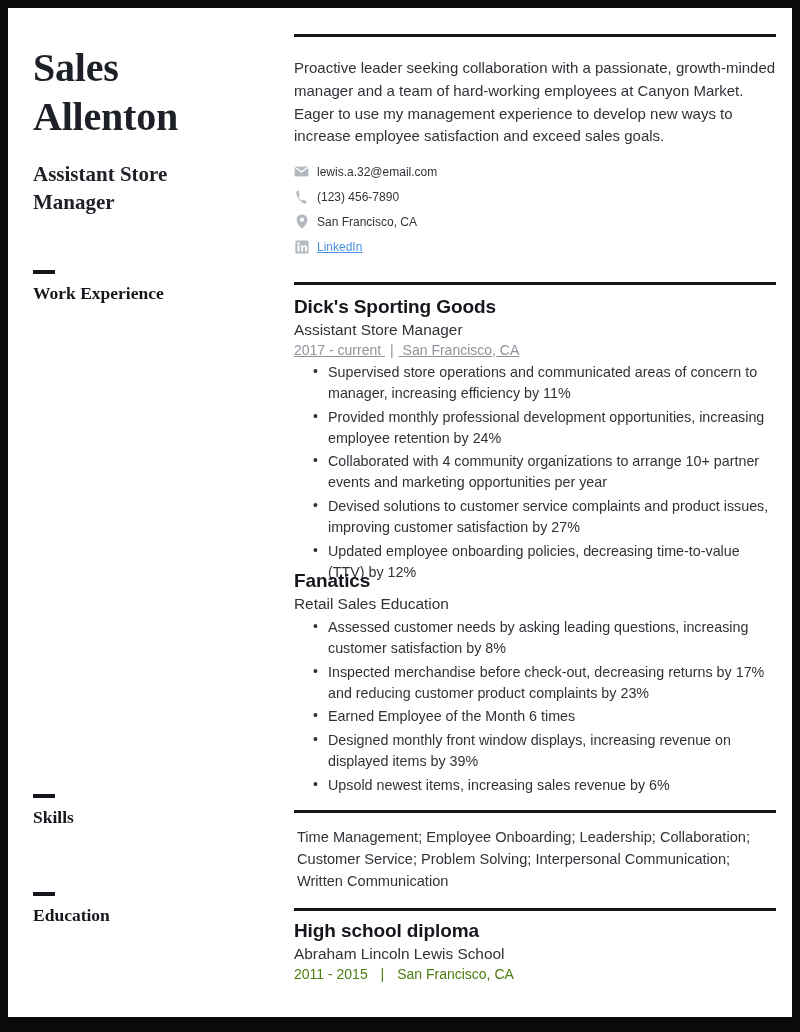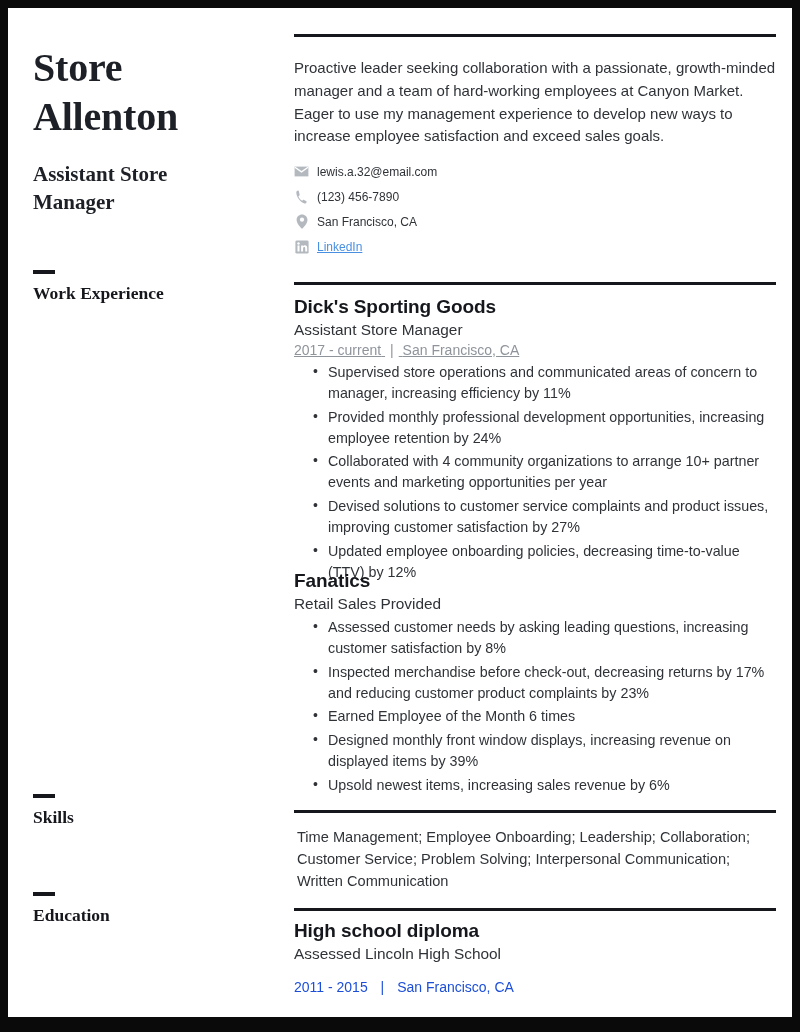--- a/index.html
+++ b/index.html
@@ -194,22 +194,22 @@
     color: #15171c;
     letter-spacing: -0.1px;
   }
   .edu-school {
     font-size: 15.4px;
     color: #2f3338;
     margin-top: 3px;
   }
   .edu-meta {
     font-size: 14px;
-    color: #1d4ed8;
-    margin-top: 16px;
+    color: #4d7c0f;
+    margin-top: 3px;
   }
   .edu-meta .sep { padding: 0 9px; }
 
   
   .rc-top-rule { position: absolute; top: 26px; left: 0; }
   .rc-summary  { position: absolute; top: 36px; left: 0; width: 482px; }
   .rc-work-rule{ position: absolute; top: 274px; left: 0; }
   .rc-job1     { position: absolute; top: 288px; left: 0; width: 482px; }
   .rc-job2     { position: absolute; top: 562px; left: 0; width: 482px; }
   .rc-skills-rule { position: absolute; top: 802px; left: 0; }
@@ -219,21 +219,21 @@
 </style>
 </head>
 <body>
 
 <div class="page-frame">
   <div class="resume">
 
     <div class="left-col">
 
       <div class="name">
-        <span class="nm-line">Store</span>
+        <span class="nm-line">Sales</span>
         <span class="nm-line">Allenton</span>
       </div>
 
       <div class="job-title">Assistant Store Manager</div>
     </div>
 
     <div class="side-section sec-work">
       <div class="dash"></div>
       <div class="sec-label">Work Experience</div>
     </div>
@@ -315,41 +315,41 @@
           <li>Supervised store operations and communicated areas of concern to manager, increasing efficiency by 11%</li>
           <li>Provided monthly professional development opportunities, increasing employee retention by 24%</li>
           <li>Collaborated with 4 community organizations to arrange 10+ partner events and marketing opportunities per year</li>
           <li>Devised solutions to customer service complaints and product issues, improving customer satisfaction by 27%</li>
           <li>Updated employee onboarding policies, decreasing time-to-value (TTV) by 12%</li>
         </ul>
       </div>
 
       <div class="rc-job2 job-block">
         <div class="job-org">Fanatics</div>
-        <div class="job-role">Retail Sales Provided</div>
+        <div class="job-role">Retail Sales Education</div>
         <ul class="bullets">
           <li>Assessed customer needs by asking leading questions, increasing customer satisfaction by 8%</li>
           <li>Inspected merchandise before check-out, decreasing returns by 17% and reducing customer product complaints by 23%</li>
           <li>Earned Employee of the Month 6 times</li>
           <li>Designed monthly front window displays, increasing revenue on displayed items by 39%</li>
           <li>Upsold newest items, increasing sales revenue by 6%</li>
         </ul>
       </div>
 
       <div class="rule rc-skills-rule"></div>
 
       <div class="rc-skills">
         <p class="skills-text">Time Management; Employee Onboarding; Leadership; Collaboration; Customer Service; Problem Solving; Interpersonal Communication; Written Communication</p>
       </div>
 
       <div class="rule rc-edu-rule"></div>
 
       <div class="rc-edu">
         <div class="edu-degree">High school diploma</div>
-        <div class="edu-school">Assessed Lincoln High School</div>
+        <div class="edu-school">Abraham Lincoln Lewis School</div>
         <div class="edu-meta">
           <span>2011 - 2015</span>
           <span class="sep">|</span>
           <span>San Francisco, CA</span>
         </div>
       </div>
 
     </div>
   </div>
 </div>

